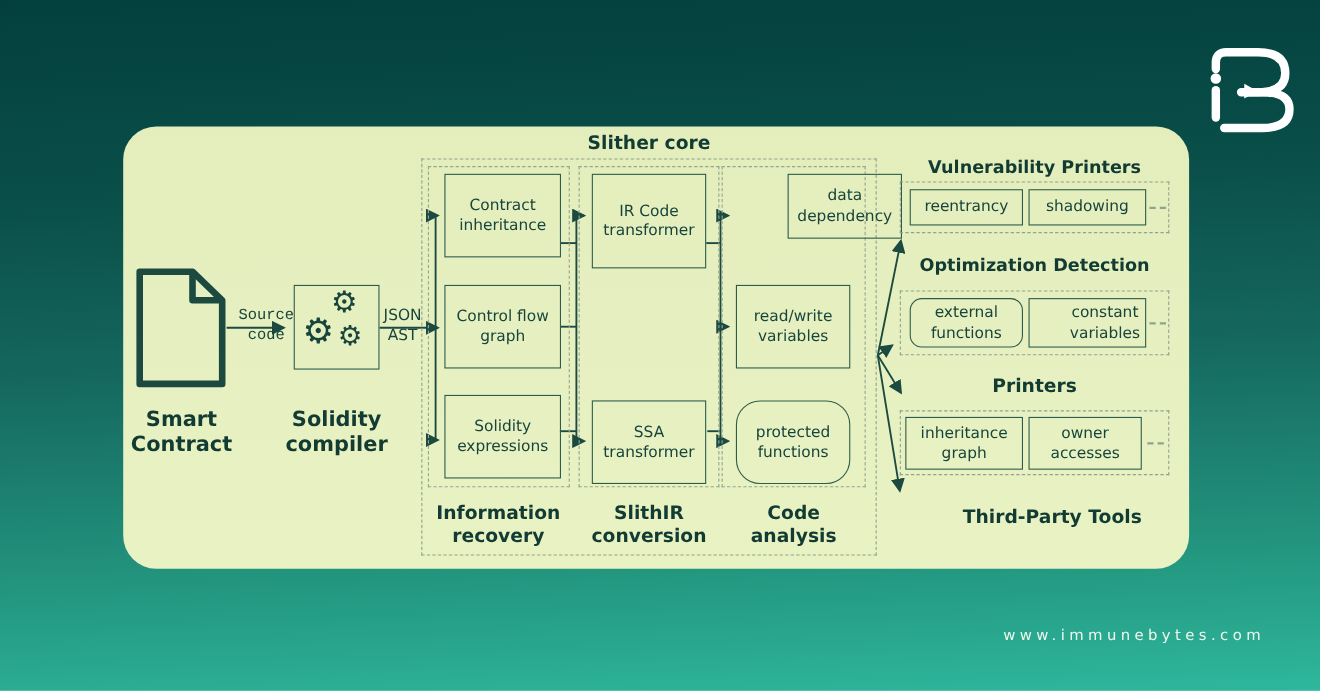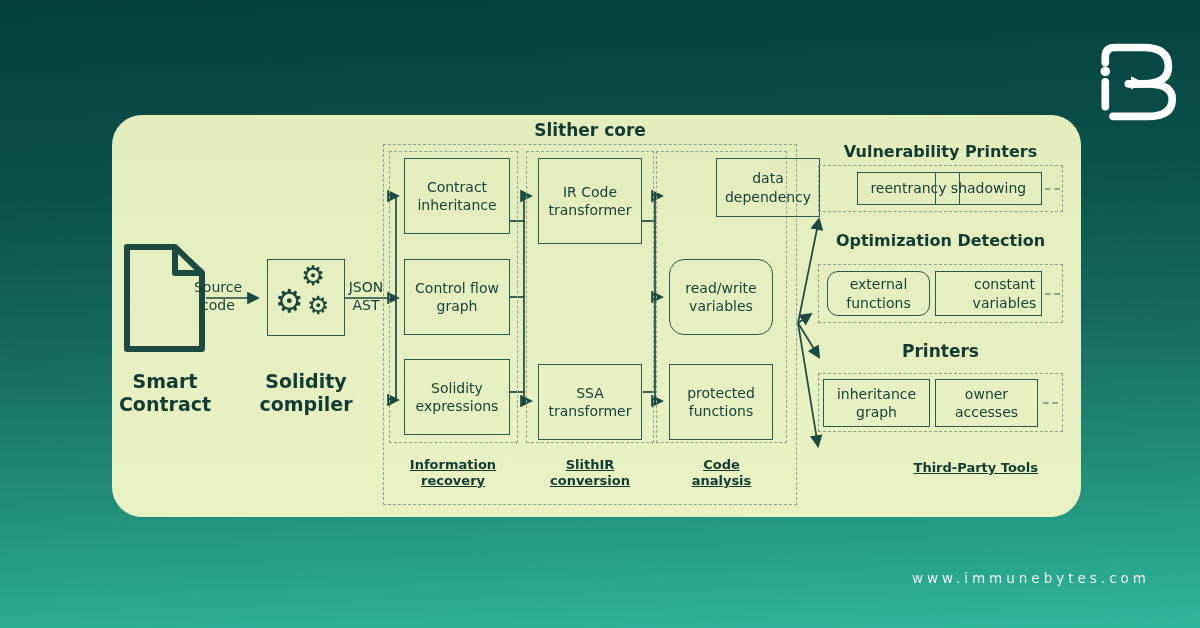--- a/index.html
+++ b/index.html
@@ -26,21 +26,21 @@
     font-size:14px; line-height:1.32; font-weight:500;
   }
   .group-dashed { border:1.5px dashed #8fa38e; }
   .col-dashed   { border:1.2px dashed #93a792; }
   .lbl-big {
     font-weight:bold; color:#123b33; text-align:center;
     white-space:pre-line; font-size:19px; line-height:1.22;
   }
   .lbl-col {
     font-weight:bold; color:#123b33; text-align:center;
-    white-space:pre-line; font-size:13px; line-height:1.25;text-decoration:underline;
+    white-space:pre-line; font-size:17px; line-height:1.25;
   }
   .lbl-head {
     font-weight:bold; color:#123b33; text-align:center; font-size:16px;
   }
   .edge-lbl {
     font-size:14px; color:#17453c; text-align:center;
     white-space:pre-line; line-height:1.25; font-weight:500;
   }
   .core-title { font-weight:bold; color:#123b33; font-size:17px; text-align:center; }
   .gear { position:absolute; color:#17453c; line-height:1; }
@@ -100,21 +100,21 @@
 
   <svg class="abs" style="left:122px; top:243px;" width="85" height="110" viewBox="0 0 85 110">
     <g fill="none" stroke="#1c4a40" stroke-width="6" stroke-linejoin="round">
       <path d="M5 4 H53 L80 30 V106 H5 Z"></path>
       <path d="M53 4 V30 H80"></path>
     </g>
   </svg>
   <div class="abs lbl-big" style="left:98px; top:370px; width:134px;">Smart
 Contract</div>
 
-  <div class="abs edge-lbl" style="left:188px; top:279px; width:60px;">Source
+  <div class="abs edge-lbl" style="left:212px; top:279px; width:60px;font-family:Liberation Mono, monospace;">Source
 code</div>
 
   <div class="abs box" style="left:267px; top:259px; width:78px; height:77px;">
     <span class="gear" style="left:33px; top:2px; font-size:27px;">⚙</span>
     <span class="gear" style="left:7px; top:25px; font-size:32px;">⚙</span>
     <span class="gear" style="left:39px; top:33px; font-size:25px;">⚙</span>
   </div>
   <div class="abs lbl-big" style="left:240px; top:370px; width:132px;">Solidity
 compiler</div>
 
@@ -135,35 +135,35 @@
   <div class="abs box" style="left:404px; top:359px; width:106px; height:76px;">Solidity
 expressions</div>
 
   <div class="abs box" style="left:538px; top:158px; width:104px; height:86px;">IR Code
 transformer</div>
   <div class="abs box" style="left:538px; top:364px; width:104px; height:76px;">SSA
 transformer</div>
 
   <div class="abs box" style="left:683px; top:158px; width:104px; height:59px;margin-left:33px;">data
 dependency</div>
-  <div class="abs box" style="left:669px; top:259px; width:104px; height:76px;border-radius:15px;">read/write
+  <div class="abs box" style="left:669px; top:259px; width:104px; height:76px;">read/write
 variables</div>
-  <div class="abs box" style="left:669px; top:364px; width:104px; height:76px;">protected
+  <div class="abs box" style="left:669px; top:364px; width:104px; height:76px;border-radius:22px;">protected
 functions</div>
 
   <div class="abs lbl-col" style="left:388px; top:457px; width:130px;">Information
 recovery</div>
   <div class="abs lbl-col" style="left:526px; top:457px; width:128px;">SlithIR
 conversion</div>
   <div class="abs lbl-col" style="left:656px; top:457px; width:131px;">Code
 analysis</div>
 
   <div class="abs lbl-head" style="left:818px; top:142px; width:245px;">Vulnerability Printers</div>
   <div class="abs group-dashed" style="left:818px; top:165px; width:245px; height:47px;"></div>
-  <div class="abs box" style="left:827px; top:172px; width:103px; height:33px;margin-left:30px;">reentrancy</div>
+  <div class="abs box" style="left:827px; top:172px; width:103px; height:33px;">reentrancy</div>
   <div class="abs box" style="left:935px; top:172px; width:107px; height:33px;">shadowing</div>
   <div class="abs ellipsis-mark" style="left:1045px; top:188px;"></div>
 
   <div class="abs lbl-head" style="left:818px; top:231px; width:245px;">Optimization Detection</div>
   <div class="abs group-dashed" style="left:818px; top:264px; width:245px; height:59px;"></div>
   <div class="abs box" style="left:827px; top:271px; width:103px; height:45px;border-radius:11px;">external
 functions</div>
   <div class="abs box" style="left:935px; top:271px; width:107px; height:45px;padding-left:32px;">constant
 variables</div>
   <div class="abs ellipsis-mark" style="left:1045px; top:293px;"></div>

